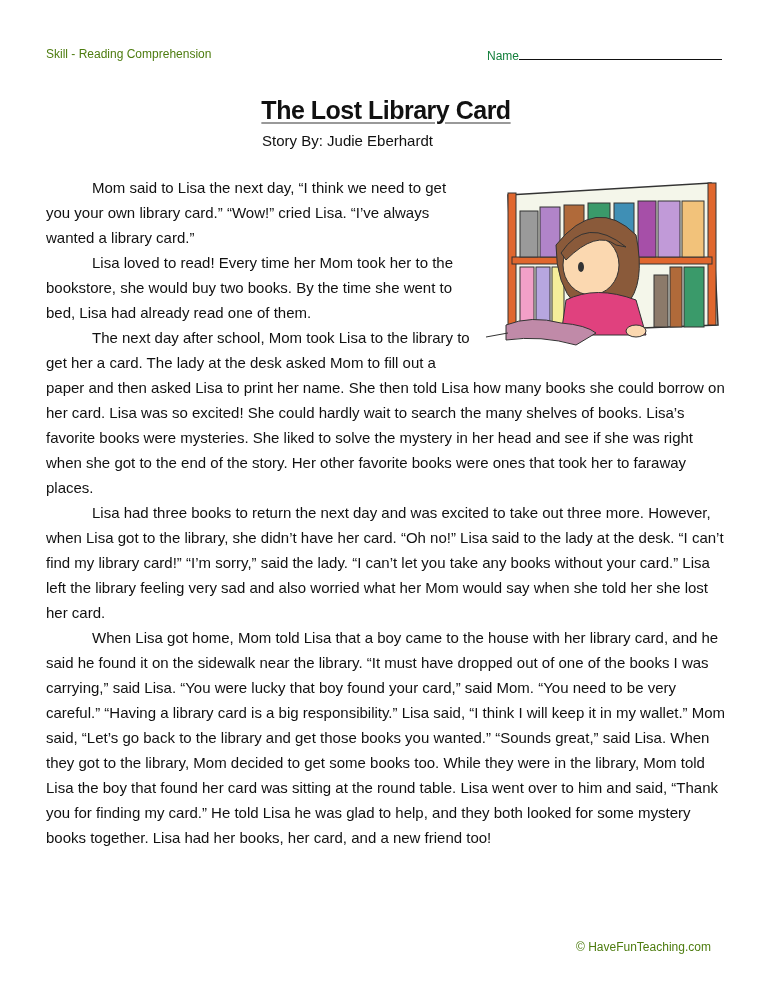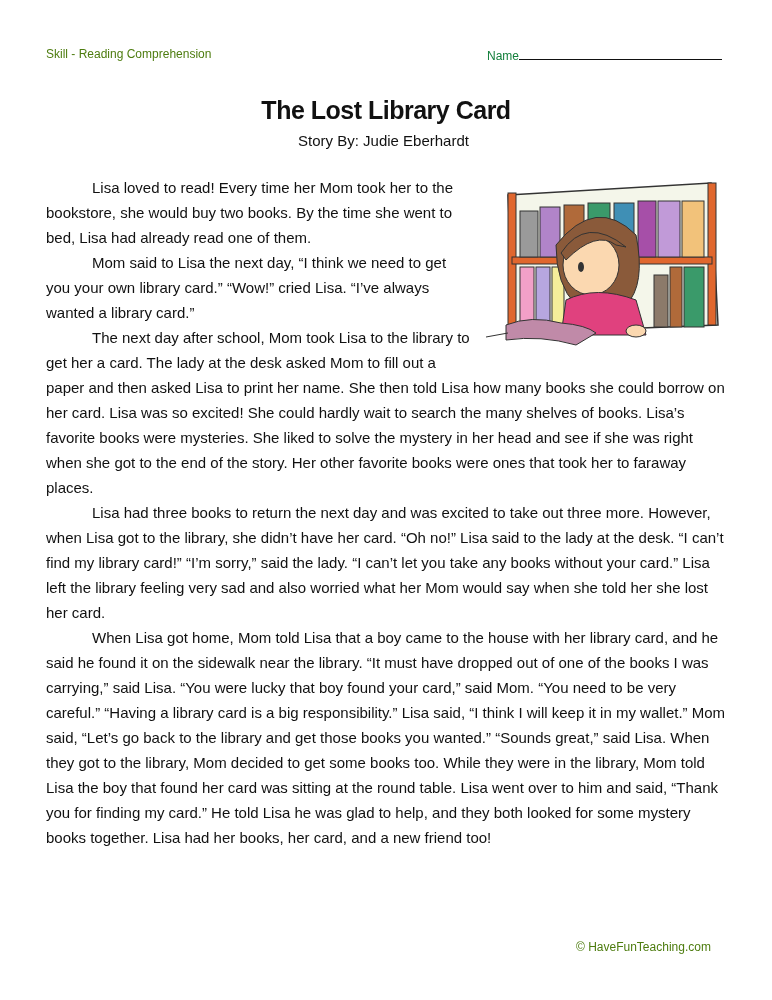--- a/index.html
+++ b/index.html
@@ -2,22 +2,22 @@
 <html><head>
   <meta charset="utf-8">
   <style>
     html, body { margin: 0; padding: 0; background: #ffffff; }
     body { width: 772px; height: 1000px; position: relative; overflow: hidden;
            font-family: "Liberation Sans", "DejaVu Sans", sans-serif; color: #111; }
     .top-left { position: absolute; left: 46px; top: 47px; font-size: 12px; color: #4d7c0f; }
     .top-right { position: absolute; left: 487px; top: 47px; font-size: 12px; color: #15803d; }
     .name-line { display: inline-block; width: 203px; border-bottom: 1px solid #111; height: 12px; vertical-align: baseline; }
     .title { position: absolute; left: 0; width: 772px; top: 96px; text-align: center; }
-    .title span { font-size: 25px; font-weight: bold; text-underline-offset: 3px; text-decoration-color: #999; letter-spacing: -0.5px; text-align: right; }
-    .byline { position: absolute; left: 0; width: 695px; top: 132px; text-align: center; font-size: 15px; padding-left: 36px; }
+    .title span { font-size: 25px; font-weight: bold; text-decoration: underline; text-underline-offset: 3px; text-decoration-color: #999; letter-spacing: -0.5px; text-align: right; }
+    .byline { position: absolute; left: 0; width: 695px; top: 132px; text-align: center; font-size: 15px; }
     .story { position: absolute; left: 46px; top: 175px; width: 680px; font-size: 15px; line-height: 25px; color: #111; }
     .story p { margin: 0; text-indent: 46px; }
     .illus { float: right; width: 240px; height: 178px; margin: 0 0 0 12px; }
     .footer { position: absolute; left: 576px; top: 940px; font-size: 12px; color: #4d7c0f; }
   </style>
 </head>
 <body>
 
 <div class="top-left">Skill - Reading Comprehension</div>
 <div class="top-right"><span>Name</span><span class="name-line"></span></div>
@@ -52,20 +52,20 @@
     <path d="M70,70 Q110,20 150,60 Q160,110 140,130 L90,130 Q70,110 70,70 Z" fill="#8a5a3a" stroke="#333"></path>
     <ellipse cx="105" cy="90" rx="28" ry="30" fill="#fbd8b0" stroke="#333"></ellipse>
     <path d="M75,78 Q100,40 140,72 L130,70 Q110,55 80,85 Z" fill="#8a5a3a" stroke="#333"></path>
     <ellipse cx="95" cy="92" rx="3" ry="5" fill="#333"></ellipse>
     <path d="M80,125 Q110,110 150,125 L160,160 L75,160 Z" fill="#e0417e" stroke="#333"></path>
 
     <path d="M20,150 Q45,140 75,148 Q100,150 110,158 L90,170 Q55,160 20,165 Z" fill="#c08aa8" stroke="#333"></path>
     <line x1="0" y1="162" x2="22" y2="158" stroke="#333" stroke-width="1"></line>
     <ellipse cx="150" cy="156" rx="10" ry="6" fill="#fbd8b0" stroke="#333"></ellipse>
   </svg>
+  <p>Mom said to Lisa the next day, “I think we need to get you your own library card.” “Wow!” cried Lisa. “I’ve always wanted a library card.”</p>
   <p>Lisa loved to read! Every time her Mom took her to the bookstore, she would buy two books. By the time she went to bed, Lisa had already read one of them.</p>
-  <p>Mom said to Lisa the next day, “I think we need to get you your own library card.” “Wow!” cried Lisa. “I’ve always wanted a library card.”</p>
   <p>The next day after school, Mom took Lisa to the library to get her a card. The lady at the desk asked Mom to fill out a paper and then asked Lisa to print her name. She then told Lisa how many books she could borrow on her card. Lisa was so excited! She could hardly wait to search the many shelves of books. Lisa’s favorite books were mysteries. She liked to solve the mystery in her head and see if she was right when she got to the end of the story. Her other favorite books were ones that took her to faraway places.</p>
   <p>Lisa had three books to return the next day and was excited to take out three more. However, when Lisa got to the library, she didn’t have her card. “Oh no!” Lisa said to the lady at the desk. “I can’t find my library card!” “I’m sorry,” said the lady. “I can’t let you take any books without your card.” Lisa left the library feeling very sad and also worried what her Mom would say when she told her she lost her card.</p>
   <p>When Lisa got home, Mom told Lisa that a boy came to the house with her library card, and he said he found it on the sidewalk near the library. “It must have dropped out of one of the books I was carrying,” said Lisa. “You were lucky that boy found your card,” said Mom. “You need to be very careful.” “Having a library card is a big responsibility.” Lisa said, “I think I will keep it in my wallet.” Mom said, “Let’s go back to the library and get those books you wanted.” “Sounds great,” said Lisa. When they got to the library, Mom decided to get some books too. While they were in the library, Mom told Lisa the boy that found her card was sitting at the round table. Lisa went over to him and said, “Thank you for finding my card.” He told Lisa he was glad to help, and they both looked for some mystery books together. Lisa had her books, her card, and a new friend too!</p>
 </div>
 
 <div class="footer">© HaveFunTeaching.com</div>
 
 </body></html>

